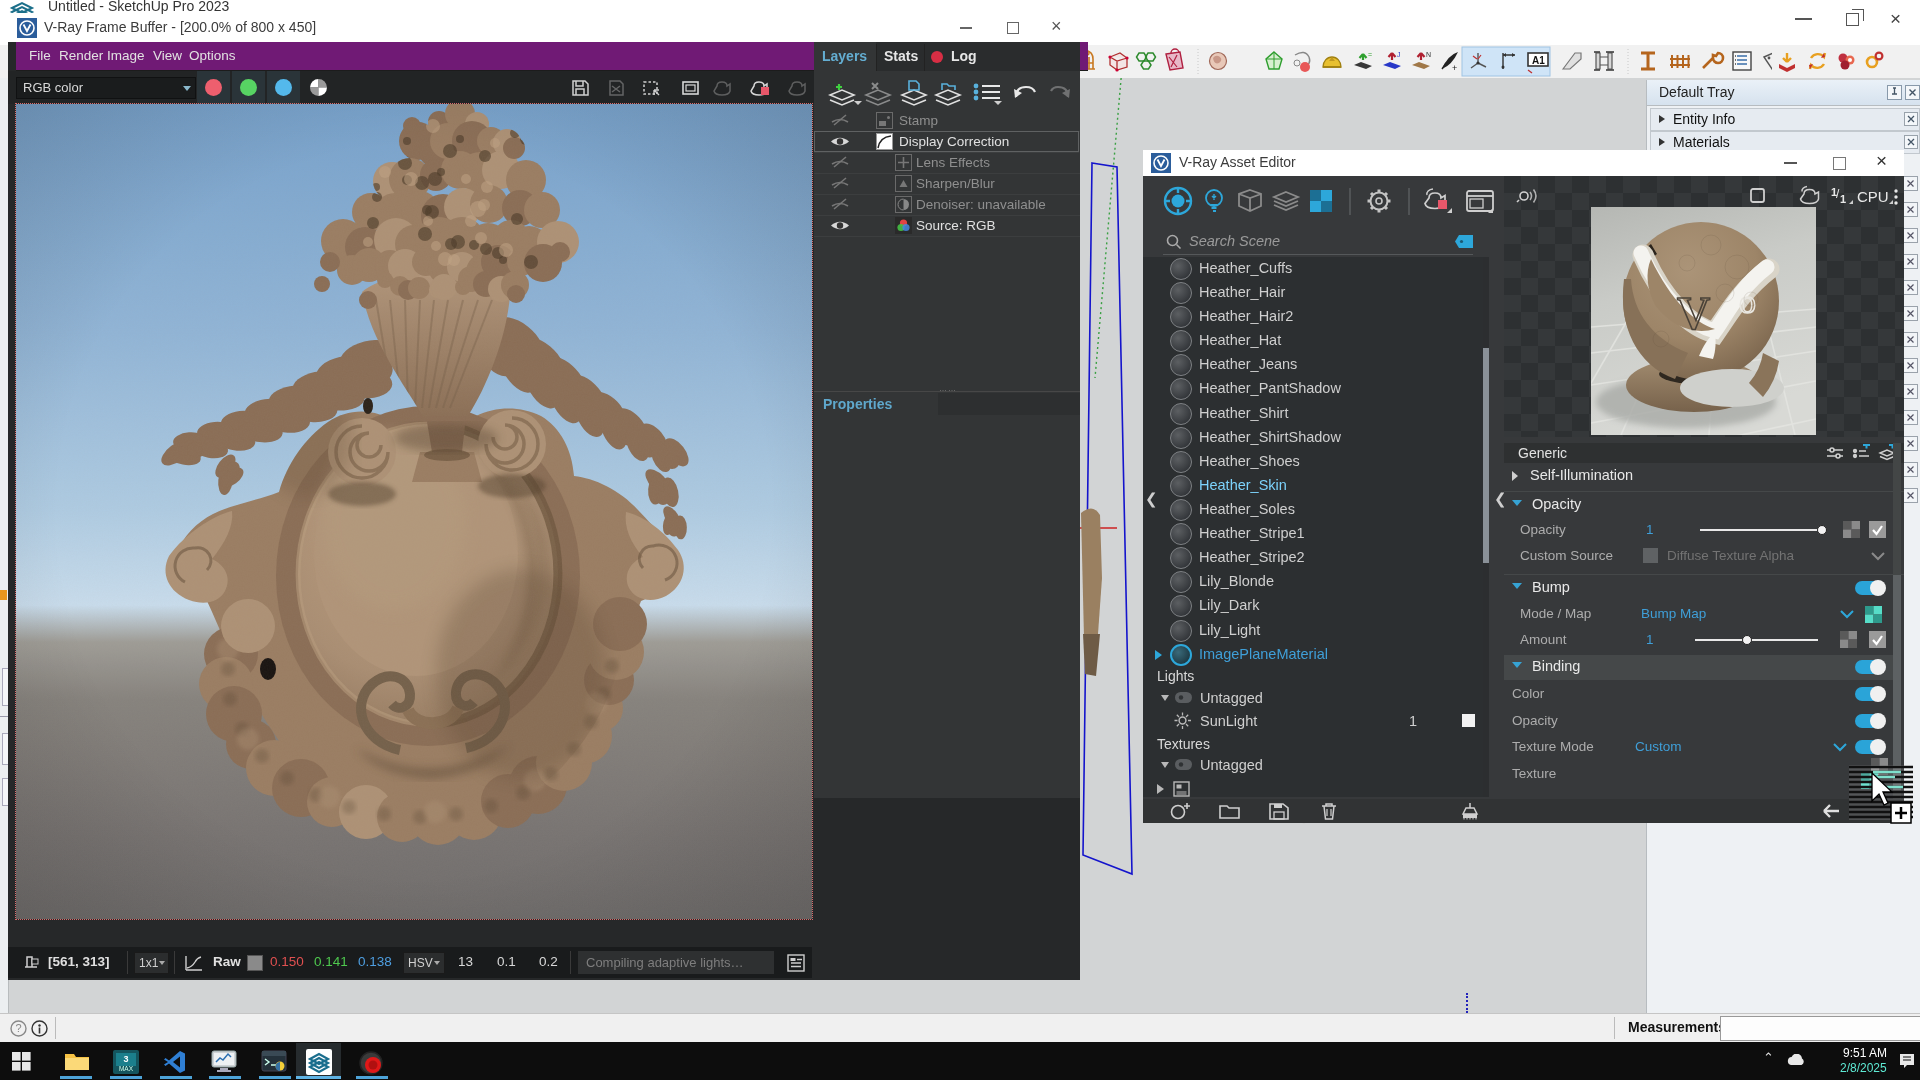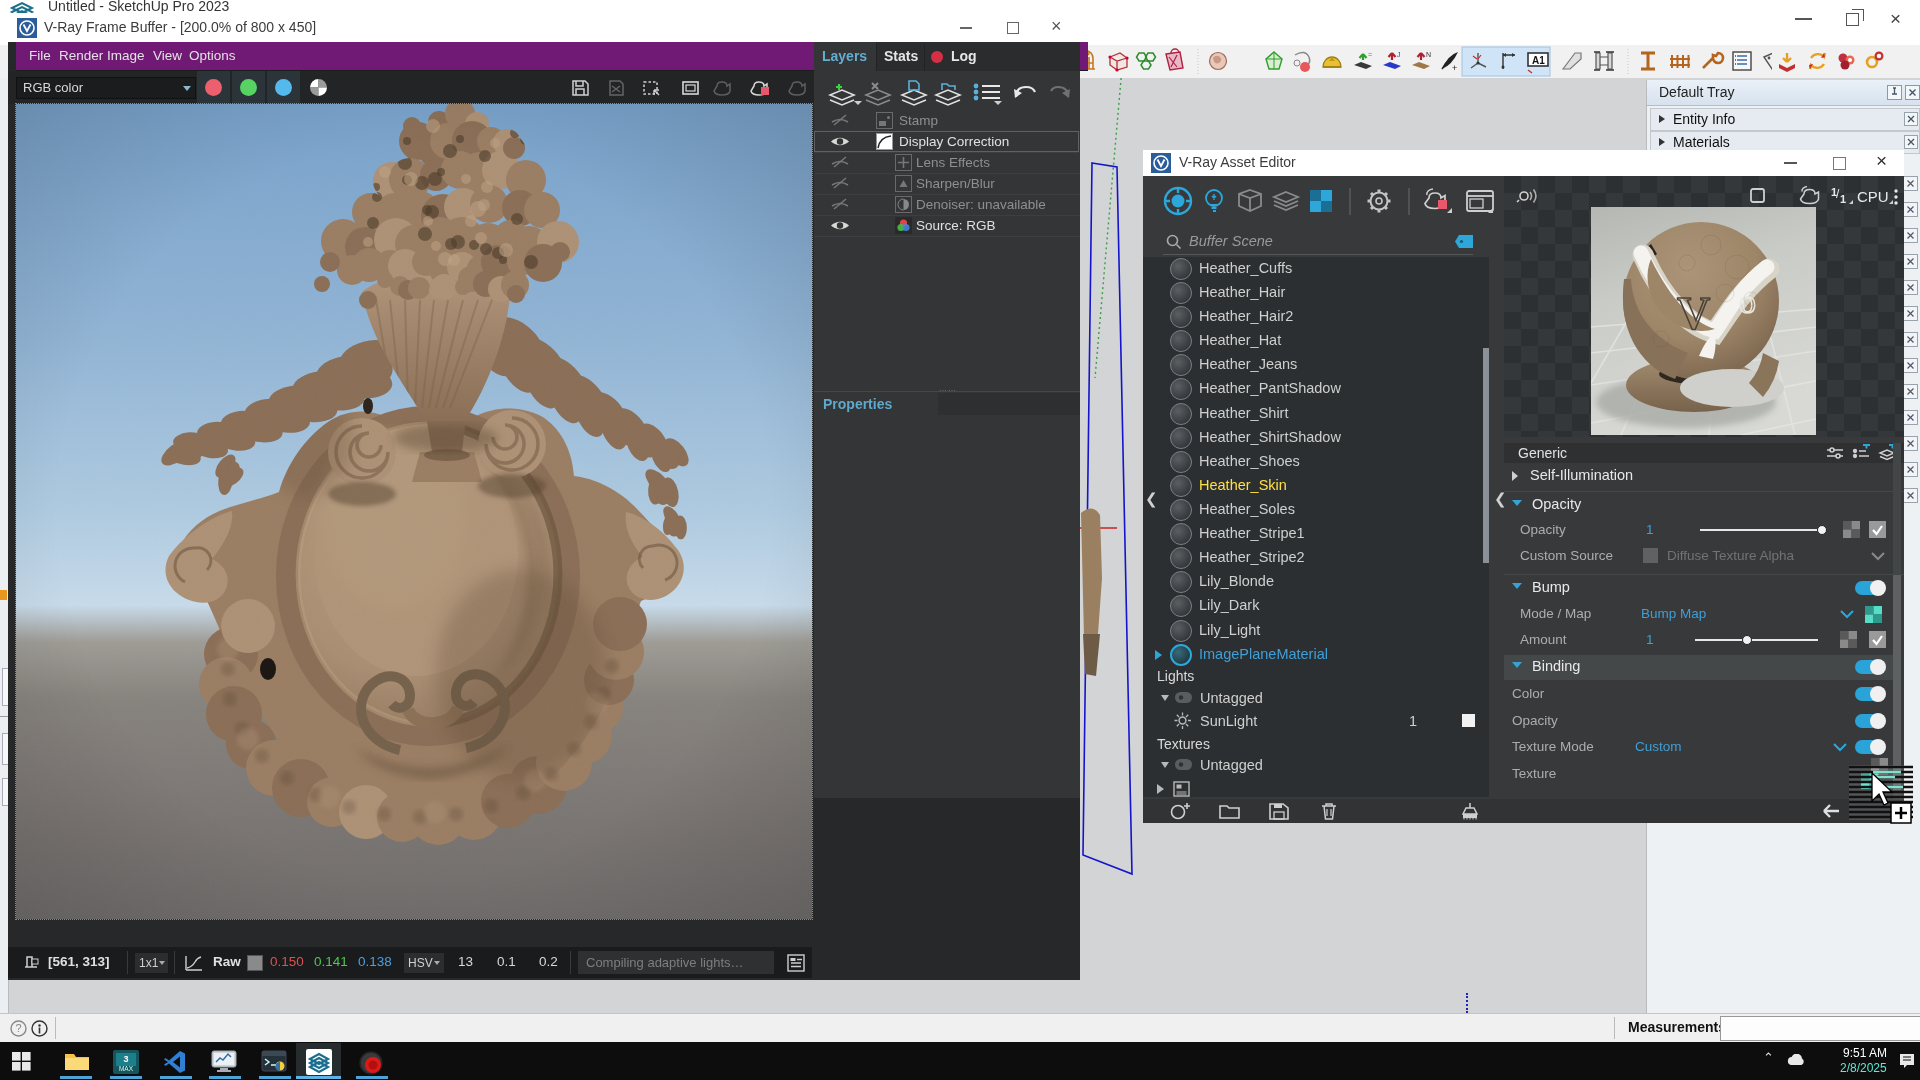--- a/index.html
+++ b/index.html
@@ -1025,21 +1025,21 @@
           <path d="M331 29 l5 0 0 -5 Z" fill="#cfcfcf" stroke="none"></path>
         </g>
     </g>
   </svg>
 
   <div class="a" style="left:20px;top:80px;width:310px;height:24px;border-bottom:1px solid #55585a;">
     <svg class="a" style="left:3px;top:4px" width="16" height="16">
         <circle cx="6.5" cy="6.5" r="5" fill="none" stroke="#aaa" stroke-width="1.6"></circle>
         <path d="M10.5 10.5 l4 4" stroke="#aaa" stroke-width="1.6"></path>
       </svg>
-    <div class="a tt" style="left:26px;top:3px;font-size:14.5px;font-style:italic;color:#9a9a9a;">Buffer Scene</div>
+    <div class="a tt" style="left:26px;top:3px;font-size:14.5px;font-style:italic;color:#9a9a9a;">Search Scene</div>
     <svg class="a" style="left:292px;top:5px" width="18" height="13">
         <path d="M4 0 h14 v13 h-14 l-4 -6.5 Z" fill="#2da7da"></path>
         <circle cx="6.5" cy="6.5" r="1.6" fill="#1a5a74"></circle>
       </svg>
   </div>
   <div class="a" style="left:0;top:107px;width:340px;height:540px;background:#2c2f31;"></div>
 <div class="a" style="left:27px;top:108px;width:22px;height:22px;border-radius:50%;border:1.5px solid #7e8184;background:radial-gradient(circle at 35% 35%, #5c5f62, #33363a 75%);box-sizing:border-box;"></div>
 <div class="a tt" style="left:56px;top:110px;font-size:14.5px;color:#cfcfcf;">Heather_Cuffs</div>
 <div class="a" style="left:27px;top:132px;width:22px;height:22px;border-radius:50%;border:1.5px solid #7e8184;background:radial-gradient(circle at 35% 35%, #5c5f62, #33363a 75%);box-sizing:border-box;"></div>
 <div class="a tt" style="left:56px;top:134px;font-size:14.5px;color:#cfcfcf;">Heather_Hair</div>
@@ -1051,21 +1051,21 @@
 <div class="a tt" style="left:56px;top:206px;font-size:14.5px;color:#cfcfcf;">Heather_Jeans</div>
 <div class="a" style="left:27px;top:228px;width:22px;height:22px;border-radius:50%;border:1.5px solid #7e8184;background:radial-gradient(circle at 35% 35%, #5c5f62, #33363a 75%);box-sizing:border-box;"></div>
 <div class="a tt" style="left:56px;top:230px;font-size:14.5px;color:#cfcfcf;">Heather_PantShadow</div>
 <div class="a" style="left:27px;top:253px;width:22px;height:22px;border-radius:50%;border:1.5px solid #7e8184;background:radial-gradient(circle at 35% 35%, #5c5f62, #33363a 75%);box-sizing:border-box;"></div>
 <div class="a tt" style="left:56px;top:255px;font-size:14.5px;color:#cfcfcf;">Heather_Shirt</div>
 <div class="a" style="left:27px;top:277px;width:22px;height:22px;border-radius:50%;border:1.5px solid #7e8184;background:radial-gradient(circle at 35% 35%, #5c5f62, #33363a 75%);box-sizing:border-box;"></div>
 <div class="a tt" style="left:56px;top:279px;font-size:14.5px;color:#cfcfcf;text-align:right;">Heather_ShirtShadow</div>
 <div class="a" style="left:27px;top:301px;width:22px;height:22px;border-radius:50%;border:1.5px solid #7e8184;background:radial-gradient(circle at 35% 35%, #5c5f62, #33363a 75%);box-sizing:border-box;"></div>
 <div class="a tt" style="left:56px;top:303px;font-size:14.5px;color:#cfcfcf;">Heather_Shoes</div>
 <div class="a" style="left:27px;top:325px;width:22px;height:22px;border-radius:50%;border:1.5px solid #7e8184;background:radial-gradient(circle at 35% 35%, #5c5f62, #33363a 75%);box-sizing:border-box;"></div>
-<div class="a tt" style="left:56px;top:327px;font-size:14.5px;color:#fde047;">Heather_Skin</div>
+<div class="a tt" style="left:56px;top:327px;font-size:14.5px;color:#7dd3fc;">Heather_Skin</div>
 <div class="a" style="left:27px;top:349px;width:22px;height:22px;border-radius:50%;border:1.5px solid #7e8184;background:radial-gradient(circle at 35% 35%, #5c5f62, #33363a 75%);box-sizing:border-box;"></div>
 <div class="a tt" style="left:56px;top:351px;font-size:14.5px;color:#cfcfcf;">Heather_Soles</div>
 <div class="a" style="left:27px;top:373px;width:22px;height:22px;border-radius:50%;border:1.5px solid #7e8184;background:radial-gradient(circle at 35% 35%, #5c5f62, #33363a 75%);box-sizing:border-box;"></div>
 <div class="a tt" style="left:56px;top:375px;font-size:14.5px;color:#cfcfcf;">Heather_Stripe1</div>
 <div class="a" style="left:27px;top:397px;width:22px;height:22px;border-radius:50%;border:1.5px solid #7e8184;background:radial-gradient(circle at 35% 35%, #5c5f62, #33363a 75%);box-sizing:border-box;"></div>
 <div class="a tt" style="left:56px;top:399px;font-size:14.5px;color:#cfcfcf;">Heather_Stripe2</div>
 <div class="a" style="left:27px;top:421px;width:22px;height:22px;border-radius:50%;border:1.5px solid #7e8184;background:radial-gradient(circle at 35% 35%, #5c5f62, #33363a 75%);box-sizing:border-box;"></div>
 <div class="a tt" style="left:56px;top:423px;font-size:14.5px;color:#cfcfcf;">Lily_Blonde</div>
 <div class="a" style="left:27px;top:445px;width:22px;height:22px;border-radius:50%;border:1.5px solid #7e8184;background:radial-gradient(circle at 35% 35%, #5c5f62, #33363a 75%);box-sizing:border-box;"></div>
 <div class="a tt" style="left:56px;top:447px;font-size:14.5px;color:#cfcfcf;">Lily_Dark</div>

